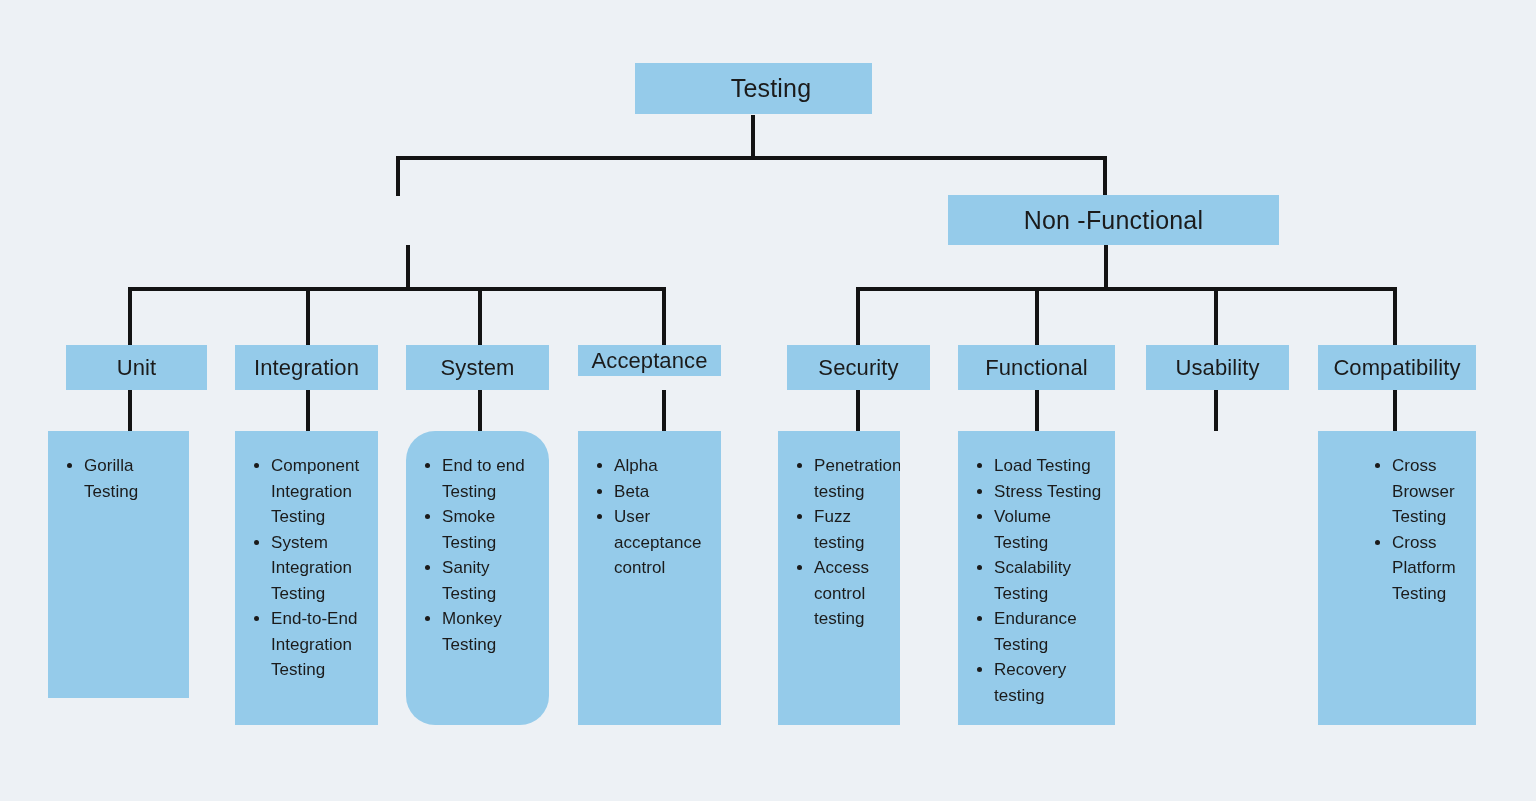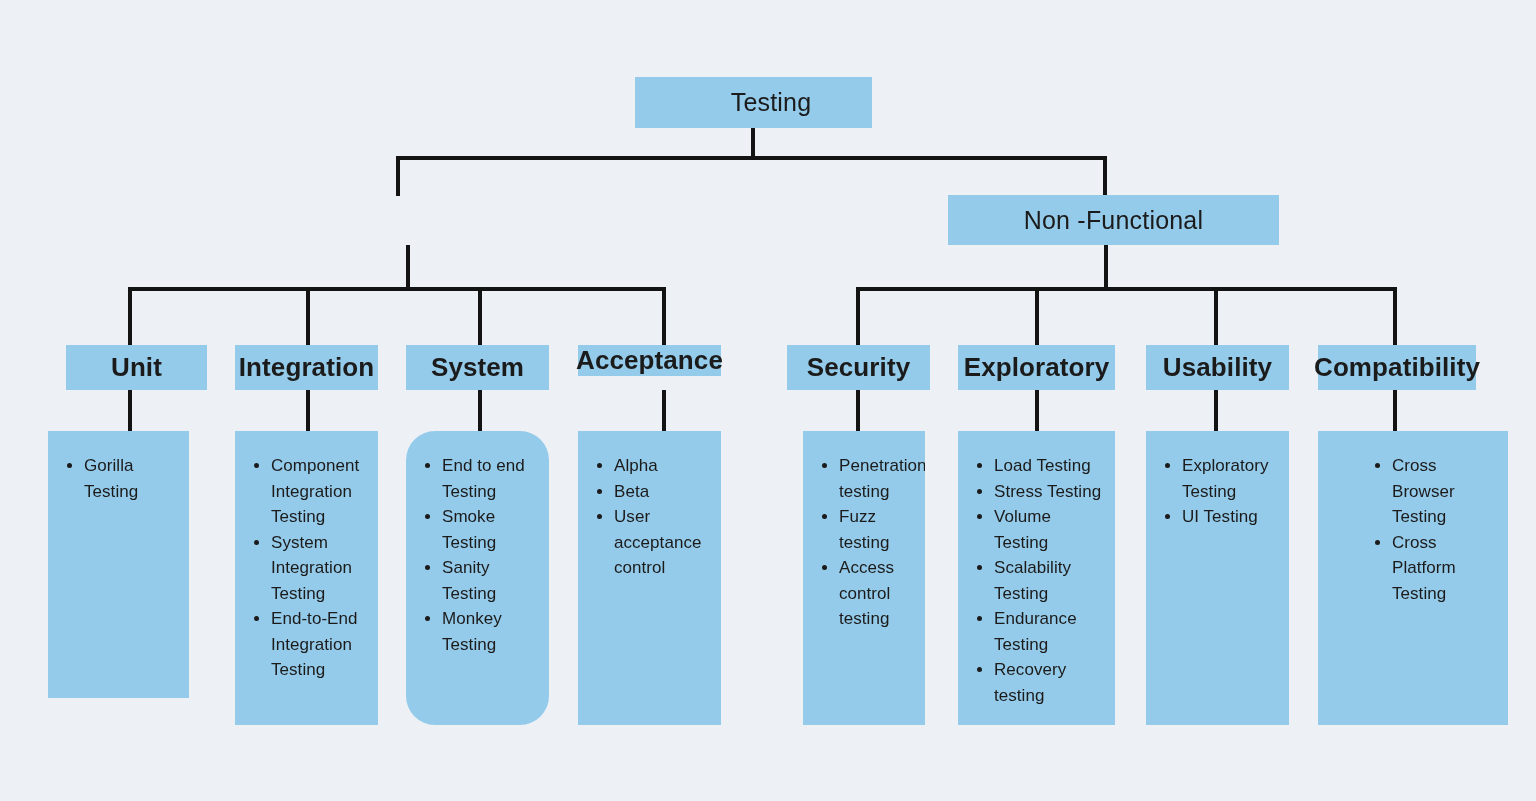--- a/index.html
+++ b/index.html
@@ -58,22 +58,22 @@
     letter-spacing: .2px;
   }
 
   .node-branch {
     font-size: 25px;
     font-weight: 400;
     letter-spacing: .2px;
   }
 
   .node-leaf-head {
-    font-size: 26px;
-    font-weight: 700;
+    font-size: 22px;
+    font-weight: 400;
     letter-spacing: .1px;
   }
 
   
   .panel {
     position: absolute;
     background: #95cbea;
     z-index: 2;
     padding: 22px 10px 10px 10px;
     overflow: hidden;
@@ -128,21 +128,21 @@
     <div class="line-v" style="left:128px; top:390px; height:41px;"></div>
     <div class="line-v" style="left:306px; top:390px; height:41px;"></div>
     <div class="line-v" style="left:478px; top:390px; height:41px;"></div>
     <div class="line-v" style="left:662px; top:390px; height:41px;"></div>
     <div class="line-v" style="left:856px; top:390px; height:41px;"></div>
     <div class="line-v" style="left:1035px; top:390px; height:41px;"></div>
     <div class="line-v" style="left:1214px; top:390px; height:41px;"></div>
     <div class="line-v" style="left:1393px; top:390px; height:41px;"></div>
   </div>
 
-  <div class="node node-root" style="left:635px; top:77px; width:237px; height:51px;padding-left:35px;">
+  <div class="node node-root" style="left:635px; top:63px; width:237px; height:51px;padding-left:35px;">
     <span>Testing</span>
   </div>
 
 
   <div class="node node-branch" style="left:948px; top:195px; width:331px; height:50px;">
     <span>Non -Functional</span>
   </div>
 
   <div class="node node-leaf-head" style="left:66px; top:345px; width:141px; height:45px;">
     <span>Unit</span>
@@ -158,21 +158,21 @@
 
   <div class="node node-leaf-head" style="left:578px; top:345px; width:143px; height:31px;">
     <span>Acceptance</span>
   </div>
 
   <div class="node node-leaf-head" style="left:787px; top:345px; width:143px; height:45px;">
     <span>Security</span>
   </div>
 
   <div class="node node-leaf-head" style="left:958px; top:345px; width:157px; height:45px;">
-    <span>Exploratory</span>
+    <span>Functional</span>
   </div>
 
   <div class="node node-leaf-head" style="left:1146px; top:345px; width:143px; height:45px;">
     <span>Usability</span>
   </div>
 
   <div class="node node-leaf-head" style="left:1318px; top:345px; width:158px; height:45px;">
     <span>Compatibility</span>
   </div>
 
@@ -200,46 +200,40 @@
   </div>
 
   <div class="panel" style="left:578px; top:431px; width:143px; height:294px;">
     <ul>
         <li>Alpha</li>
         <li>Beta</li>
         <li>User acceptance control</li>
       </ul>
   </div>
 
-  <div class="panel" style="left:803px; top:431px; width:122px; height:294px;">
+  <div class="panel" style="left:778px; top:431px; width:122px; height:294px;">
     <ul>
         <li>Penetration testing</li>
         <li>Fuzz testing</li>
         <li>Access control testing</li>
       </ul>
   </div>
 
   <div class="panel" style="left:958px; top:431px; width:157px; height:294px;">
     <ul>
         <li>Load Testing</li>
         <li>Stress Testing</li>
         <li>Volume Testing</li>
         <li>Scalability Testing</li>
         <li>Endurance Testing</li>
         <li>Recovery testing</li>
       </ul>
   </div>
 
-  <div class="panel" style="left:1146px; top:431px; width:143px; height:294px;">
-    <ul>
-        <li>Exploratory Testing</li>
-        <li>UI Testing</li>
-      </ul>
-  </div>
-
-  <div class="panel" style="left:1318px; top:431px; width:190px; height:294px;padding-left:48px;">
+
+  <div class="panel" style="left:1318px; top:431px; width:158px; height:294px;padding-left:48px;">
     <ul>
         <li>Cross Browser Testing</li>
         <li>Cross Platform Testing</li>
       </ul>
   </div>
 
 </div>
 
 </body></html>

